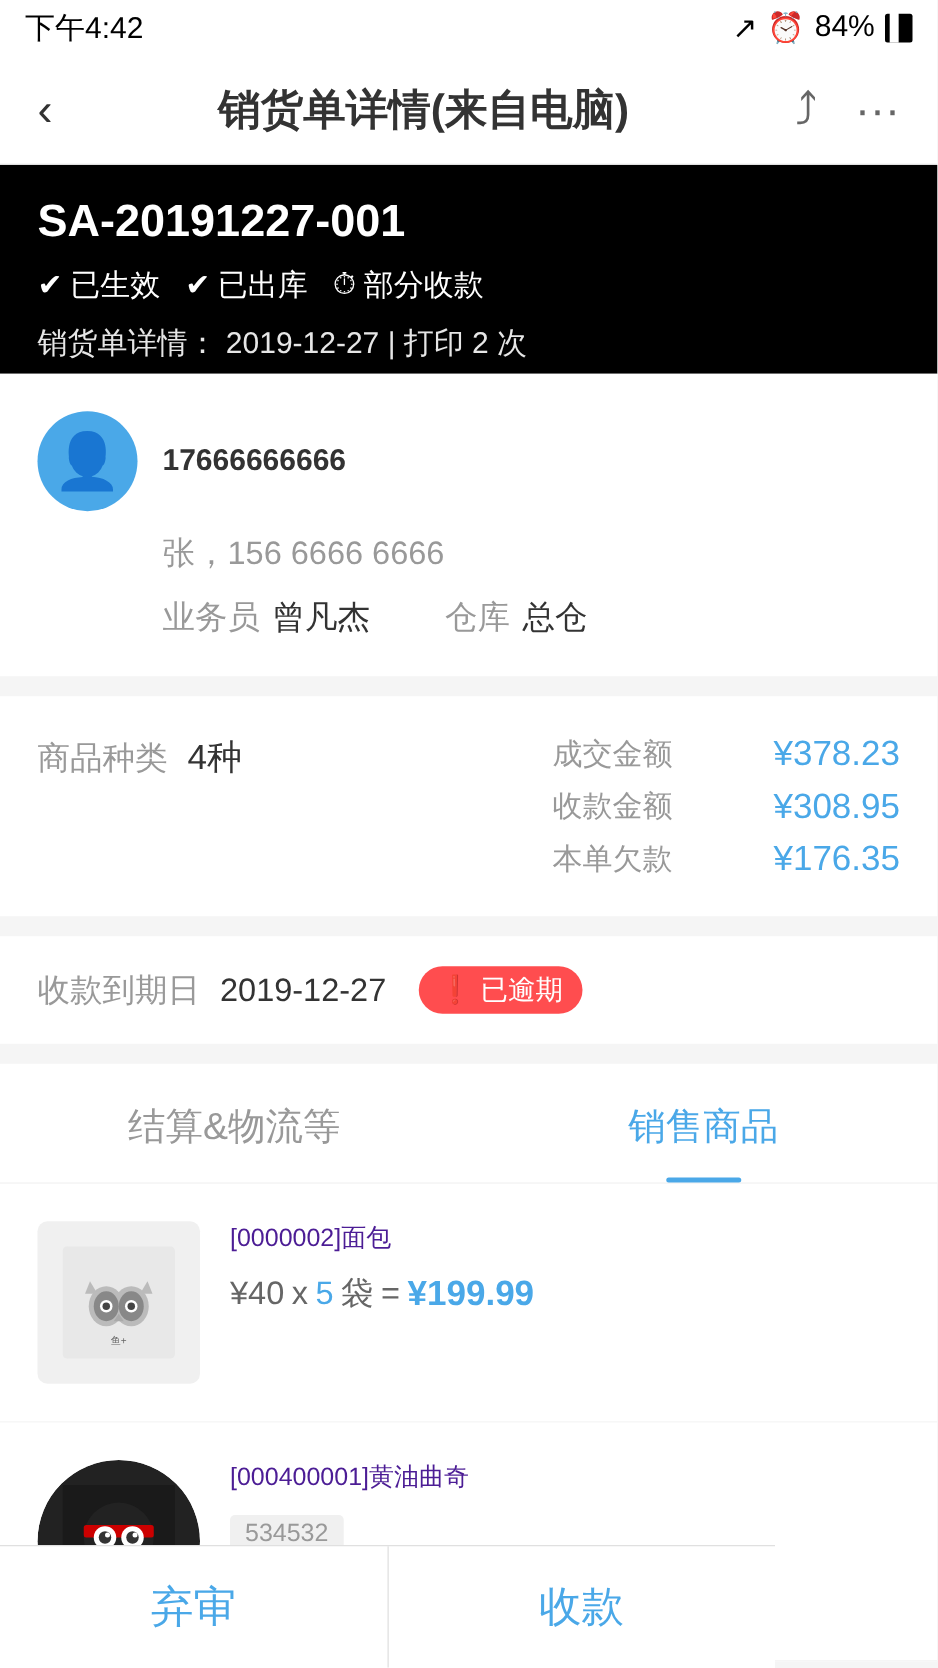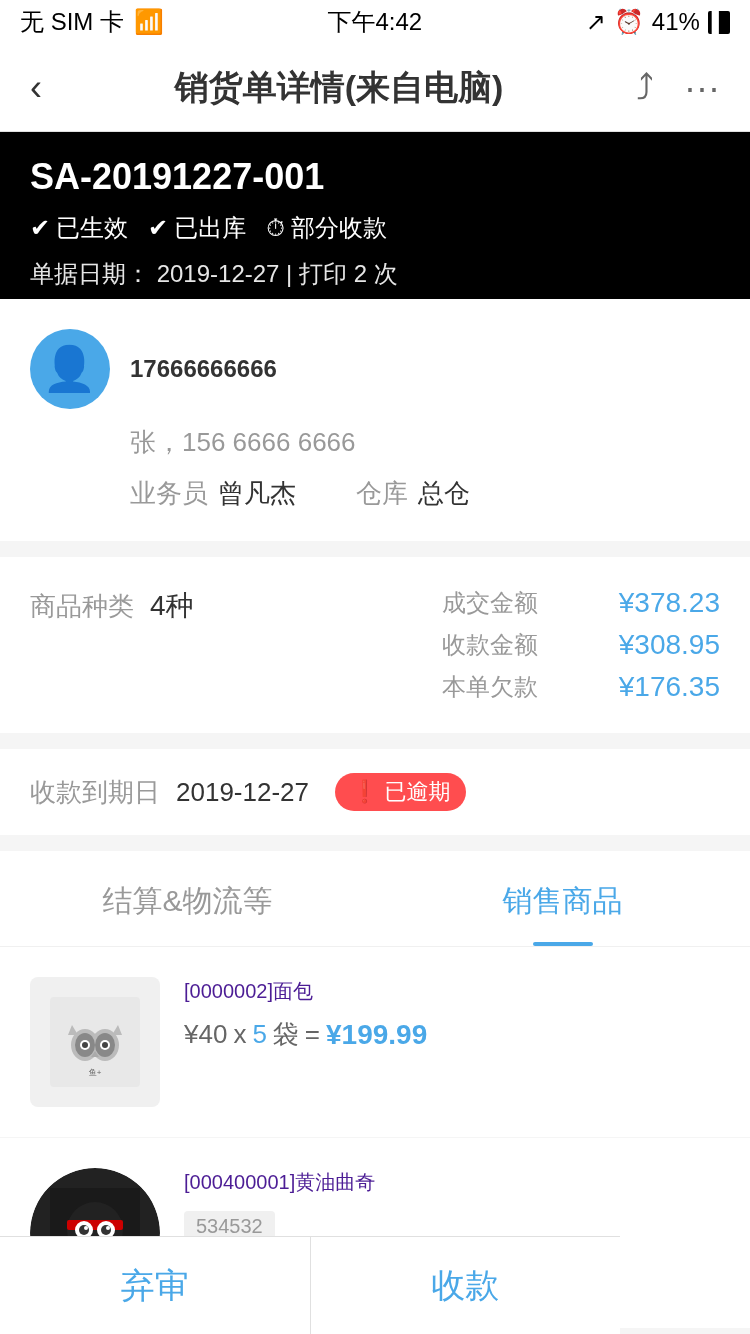--- a/index.html
+++ b/index.html
@@ -300,29 +300,25 @@
       align-items: center;
       justify-content: center;
       overflow: hidden;
     }
     .owl-svg { width: 90px; height: 90px; }
   </style>
 </head>
 <body>
 
 <div class="status-bar">
-  <div class="status-left">
-    <span>无 SIM 卡</span>
-    <span>📶</span>
-  </div>
   <div>下午4:42</div>
   <div class="status-right">
     <span>↗</span>
     <span>⏰</span>
-    <span>41%</span>
+    <span>84%</span>
     <span style="background:#000;color:#fff;padding:0 4px;border-radius:2px;font-size:20px;">▌</span>
   </div>
 </div>
 
 <div class="nav-bar">
   <span class="nav-back">‹</span>
   <span class="nav-title">销货单详情(来自电脑)</span>
   <div class="nav-icons">
     <span class="nav-icon">⤴</span>
     <span class="nav-icon">···</span>
@@ -339,21 +335,21 @@
     <span class="badge">
       <span>✔</span>
       <span> 已出库</span>
     </span>
     <span class="badge">
       <span>⏱</span>
       <span> 部分收款</span>
     </span>
   </div>
   <div class="header-date">
-    <span>单据日期：</span>
+    <span>销货单详情：</span>
     <span>2019-12-27</span>
     <span> | </span>
     <span>打印 2 次</span>
   </div>
 </div>
 
 <div class="customer-section">
   <div class="customer-row">
     <div class="customer-avatar">
       <span class="avatar-icon">👤</span>

